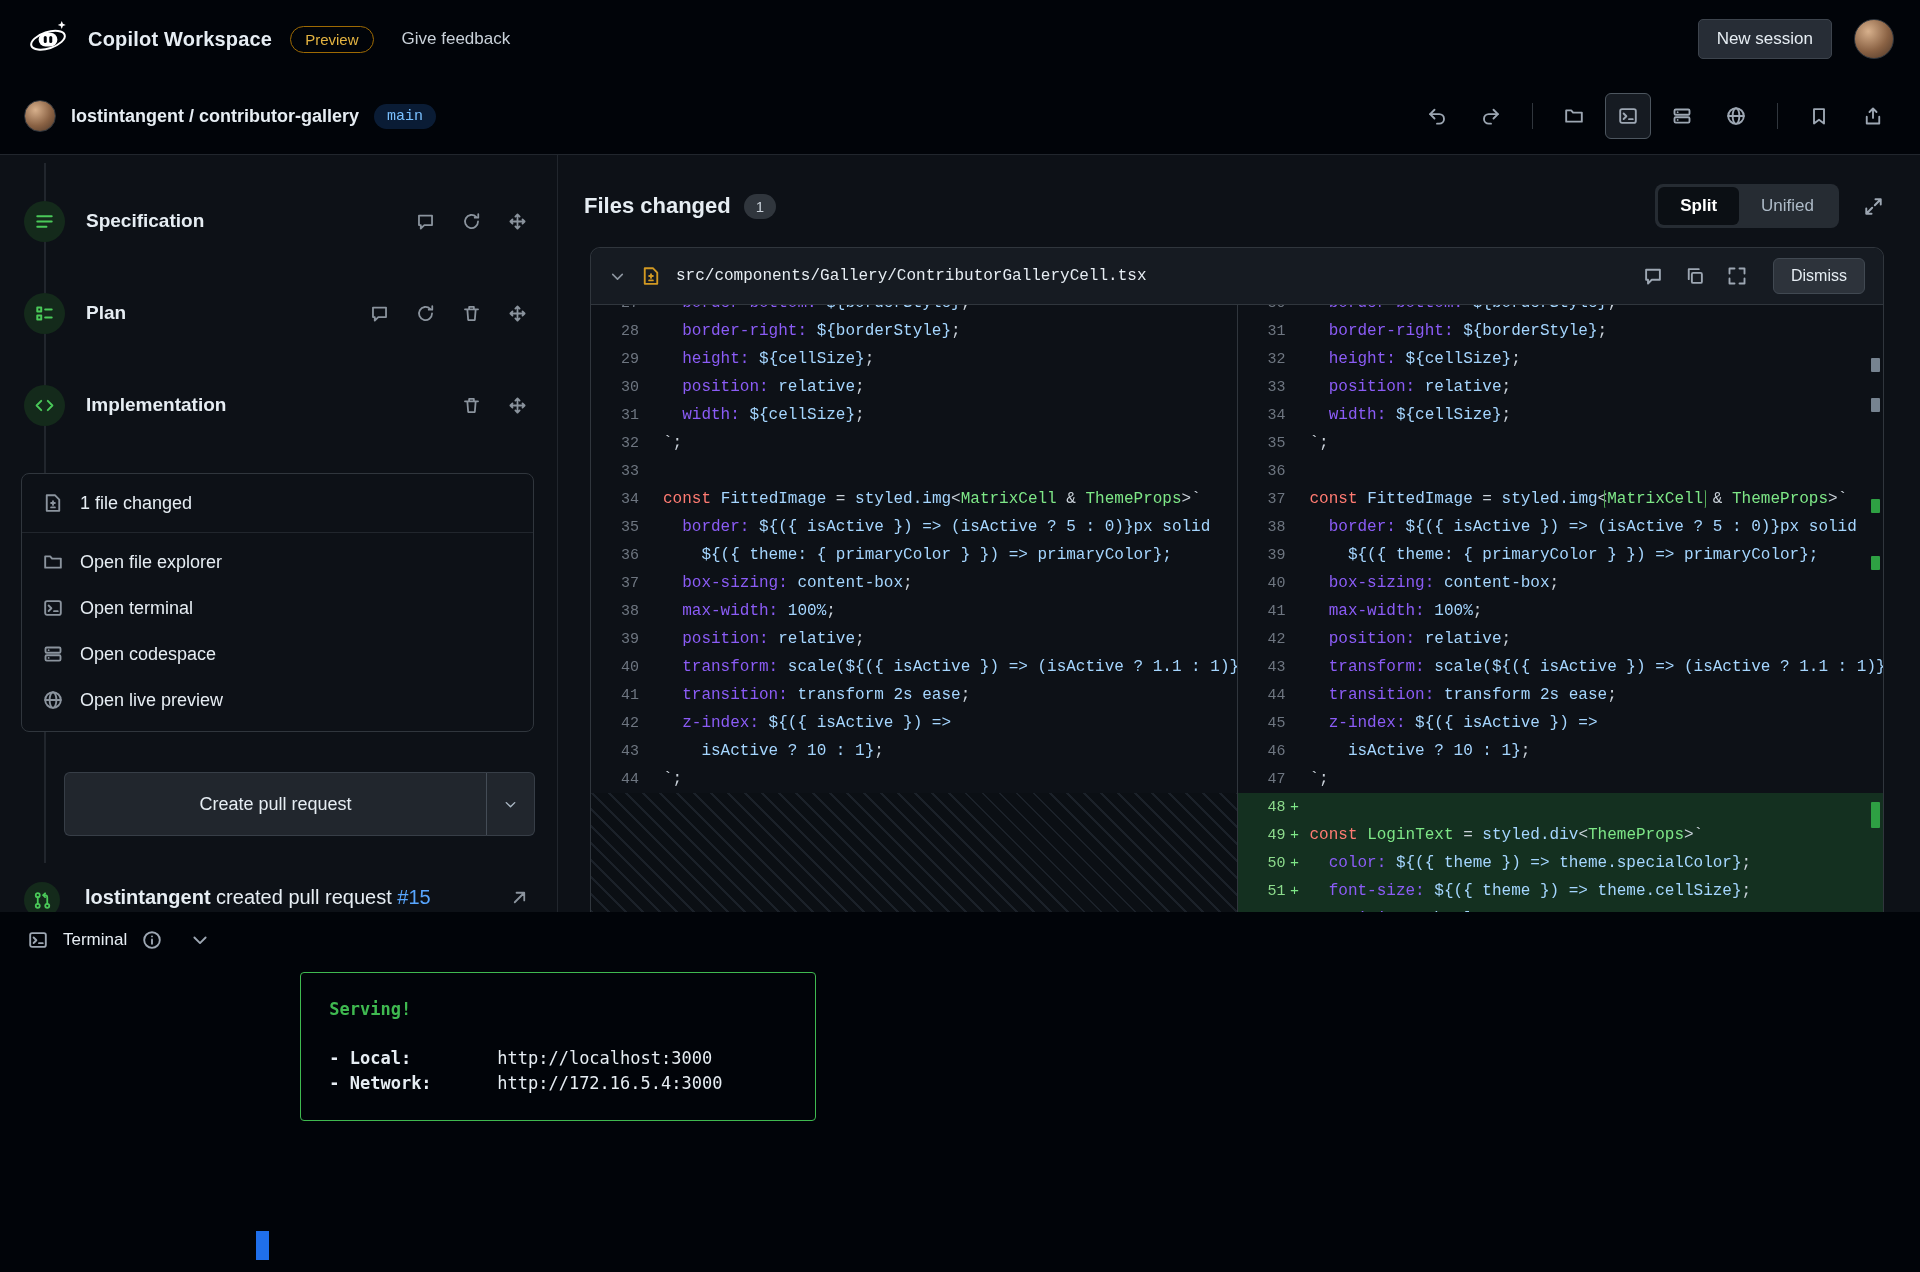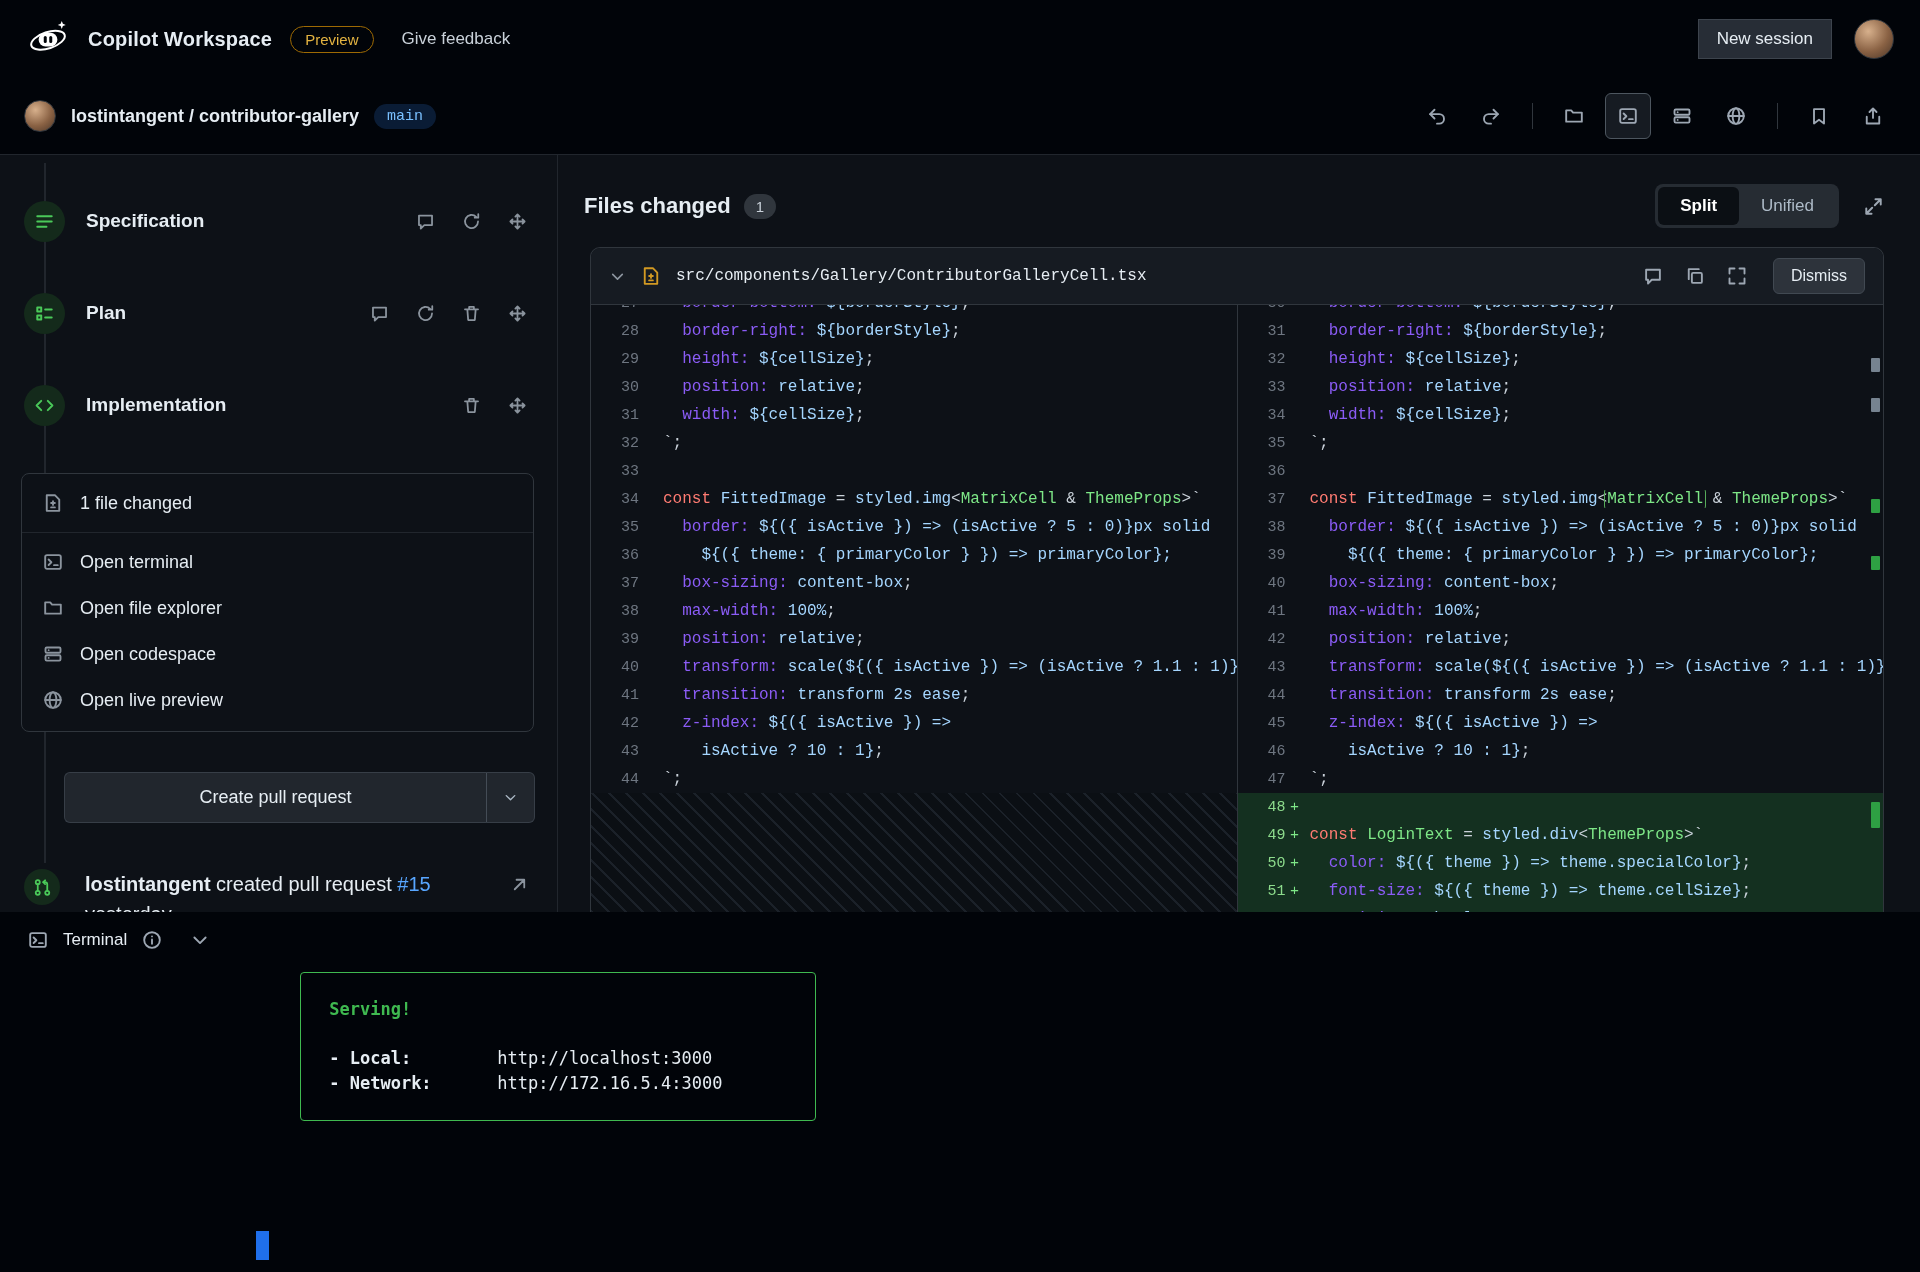--- a/index.html
+++ b/index.html
@@ -8,21 +8,21 @@
   .ic{display:inline-block;vertical-align:middle;}
   .ic *{fill:none;stroke:currentColor;stroke-width:1.5;stroke-linecap:round;stroke-linejoin:round;}
 
   
   .topbar{height:78px;flex:none;background:#010409;display:flex;align-items:center;justify-content:space-between;padding:0 26px;}
   .tb-left{display:flex;align-items:center;gap:18px;}
   .logo{width:44px;height:44px;display:flex;align-items:center;justify-content:center;color:#fff;}
   .app-title{font-size:20px;font-weight:700;letter-spacing:.2px;}
   .preview-badge{font-size:15px;color:#e3b341;border:1px solid #9e6a03;border-radius:999px;padding:4px 14px;}
   .feedback{font-size:17px;color:#c9d1d9;margin-left:10px;cursor:pointer;}
-  .btn{background:#272d36;border:1px solid #3d444d;color:#e6edf3;font-size:17px;border-radius:0;padding:9px 18px;cursor:pointer;font-family:inherit;}
+  .btn{background:#272d36;border:1px solid #3d444d;color:#e6edf3;font-size:17px;border-radius:5px;padding:9px 18px;cursor:pointer;font-family:inherit;}
   .avatar{border-radius:50%;display:inline-block;background:radial-gradient(circle at 35% 30%,#d7b08c,#8a6244 55%,#4a3527);border:1px solid #30363d;}
   .av38{width:38px;height:38px;}
   .av30{width:30px;height:30px;}
 
   
   .repobar{height:76px;flex:none;background:#010409;border-bottom:1px solid #21262d;display:flex;align-items:center;justify-content:space-between;padding:0 24px;}
   .rb-left{display:flex;align-items:center;gap:15px;}
   .repo-name{font-size:18px;font-weight:600;}
   .branch{font-family:"Liberation Mono",monospace;font-size:15px;color:#79c0ff;background:rgba(56,139,253,.18);padding:4px 13px;border-radius:999px;}
   .rb-right{display:flex;align-items:center;gap:8px;}
@@ -42,21 +42,21 @@
   .step-ic .ic{width:21px;height:21px;}
   .step-label{font-size:19px;font-weight:700;margin-left:21px;flex:1;}
   .step-actions{display:flex;gap:27px;color:#8b949e;align-items:center;}
   .step-actions .ic{width:19px;height:19px;cursor:pointer;}
 
   .files-card{position:relative;z-index:1;background:#0d1117;border:1px solid #30363d;border-radius:8px;margin:28px 23px 0 21px;padding-bottom:8px;}
   .fc-row{display:flex;align-items:center;gap:17px;padding:0 21px;height:46px;font-size:18px;color:#e6edf3;cursor:pointer;}
   .fc-row .ic{width:20px;height:20px;color:#8b949e;flex:none;}
   .fc-head{height:58px;border-bottom:1px solid #21262d;margin-bottom:6px;cursor:default;}
 
-  .pr-btn-row{position:relative;z-index:1;display:flex;margin:40px 22px 0 64px;height:51px;}
+  .pr-btn-row{position:relative;z-index:1;display:flex;margin:40px 22px 0 64px;height:64px;}
   .pr-btn{flex:1;background:#21262d;border:1px solid #373e47;border-right:none;border-radius:6px 0 0 6px;color:#e6edf3;font-size:18px;cursor:pointer;font-family:inherit;}
   .pr-caret{width:47px;flex:none;background:#21262d;border:1px solid #373e47;border-left:1px solid #444c56;border-radius:0 6px 6px 0;display:flex;align-items:center;justify-content:center;color:#adbac7;cursor:pointer;}
   .pr-caret .ic{width:15px;height:15px;}
 
   .pr-note{position:relative;z-index:1;display:flex;margin:46px 28px 0 24px;align-items:flex-start;}
   .pr-note .step-ic{width:36px;height:36px;}
   .pr-note .step-ic .ic{width:19px;height:19px;}
   .pr-text{margin-left:25px;font-size:20px;line-height:30px;flex:1;color:#e6edf3;}
   .pr-link{color:#58a6ff;cursor:pointer;}
   .pr-arrow{color:#8b949e;margin-top:6px;}
@@ -354,29 +354,29 @@
 
       <div class="files-card">
         <div class="fc-row fc-head">
           <svg class="ic" width="20" height="20">
               <use href="#i-filediff"></use>
             </svg>
           <span>1 file changed</span>
         </div>
         <div class="fc-row">
           <svg class="ic" width="20" height="20">
+              <use href="#i-folder"></use>
+            </svg>
+          <span>Open file explorer</span>
+        </div>
+        <div class="fc-row">
+          <svg class="ic" width="20" height="20">
               <use href="#i-term"></use>
             </svg>
           <span>Open terminal</span>
-        </div>
-        <div class="fc-row">
-          <svg class="ic" width="20" height="20">
-              <use href="#i-folder"></use>
-            </svg>
-          <span>Open file explorer</span>
         </div>
         <div class="fc-row">
           <svg class="ic" width="20" height="20">
               <use href="#i-server"></use>
             </svg>
           <span>Open codespace</span>
         </div>
         <div class="fc-row">
           <svg class="ic" width="20" height="20">
               <use href="#i-globe"></use>

